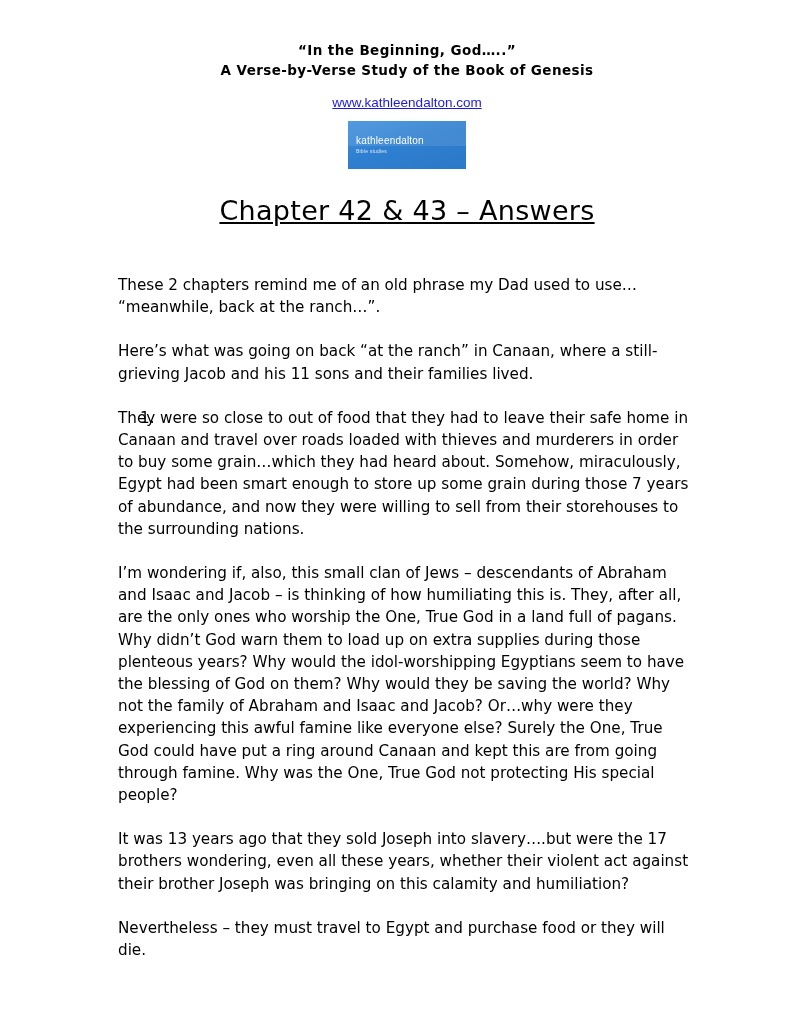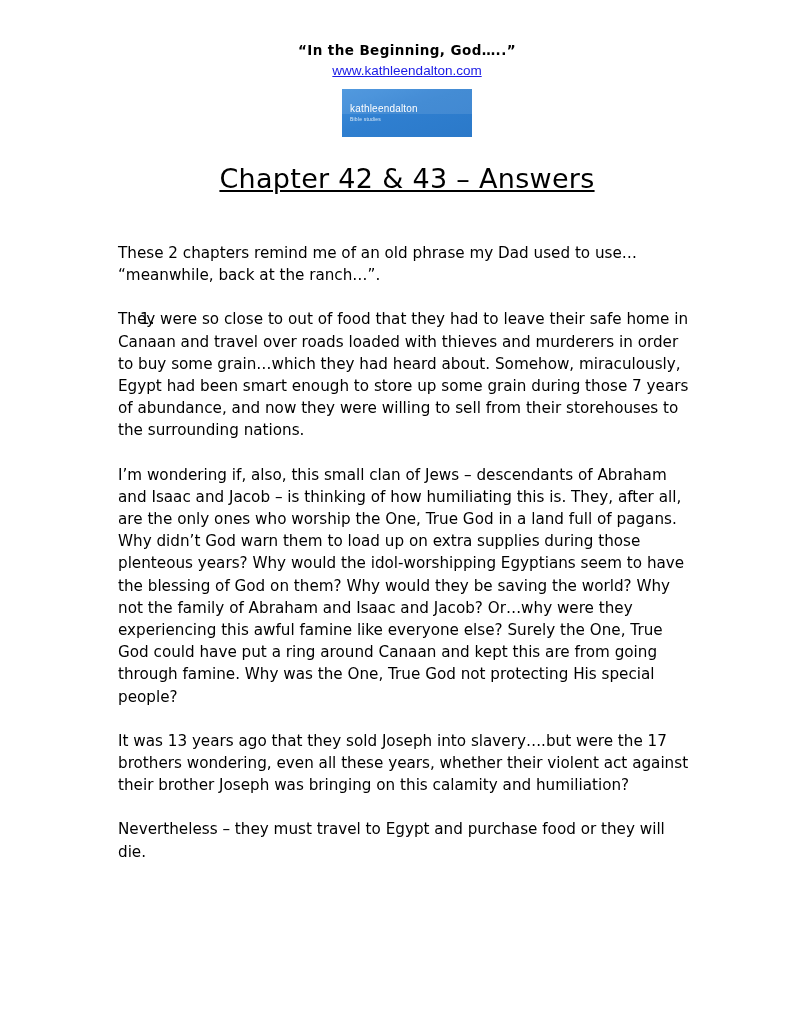--- a/index.html
+++ b/index.html
@@ -32,29 +32,29 @@
     line-height: 20px;
     color: #000;
   }
   .header-link {
     display: inline-block;
     font-family: "Liberation Sans", sans-serif;
     font-size: 13.5px;
     color: #1a1ae6;
     text-decoration: underline;
     line-height: 20px;
-    margin-top: 1px;
+    margin-top: 13px;
   }
   .logo-wrap {
     margin-top: 8px;
     display: flex;
     justify-content: center;
   }
   .logo {
-    width: 130px;
+    width: 118px;
     height: 48px;
     background: linear-gradient(160deg, #3f8fdc 0%, #2f7fd0 45%, #2b79c9 100%);
     position: relative;
     overflow: hidden;
   }
   .logo::after {
     content: "";
     position: absolute;
     left: 0; top: 0;
     width: 100%;
@@ -113,36 +113,38 @@
     top: 0;
   }
 </style>
 </head>
 <body>
 
 <div class="page">
 
   <div class="header-block">
     <div class="header-line">“In the Beginning, God…..”</div>
+    <div class="header-line">A Verse-by-Verse Study of the Book of Genesis</div>
     <a class="header-link" href="#">www.kathleendalton.com</a>
   </div>
 
   <div class="logo-wrap">
     <div class="logo">
       <span class="logo-name">kathleendalton</span>
       <span class="logo-tag">Bible studies</span>
     </div>
   </div>
 
   <div class="doc-title">Chapter 42 &amp; 43  – Answers</div>
 
   <div class="body-copy">
 
     <p class="para">These 2 chapters remind me of an old phrase my Dad used to use… “meanwhile, back at the ranch…”.</p>
 
+    <p class="para">Here’s what was going on back “at the ranch” in Canaan, where a still-grieving Jacob and his 11 sons and their families lived.</p>
 
     <ol class="q-list">
       <li class="q-item">
         <span class="q-num">1.</span>
       </li>
     </ol>
 
     <p class="para"> They were so close to out of food that they had to leave their safe home in Canaan and travel over roads loaded with thieves and murderers in order to buy some grain…which they had heard about.  Somehow, miraculously, Egypt had been smart enough to store up some grain during those 7 years of abundance, and now they were willing to sell from their storehouses to the surrounding nations.</p>
 
     <p class="para">I’m wondering if, also, this small clan of Jews – descendants of Abraham and Isaac and Jacob – is thinking of how humiliating this is.  They, after all, are the only ones who  worship the One, True God in a land full of pagans.  Why didn’t God warn them to load up on extra supplies during those plenteous years?  Why would the idol-worshipping Egyptians seem to have the blessing of God on them?  Why would they be saving the world?  Why not the family of Abraham and Isaac and Jacob?  Or…why were they experiencing this awful famine like everyone else?  Surely the One, True God could have put a ring around Canaan and kept this are from going through famine.  Why was the One, True God not protecting His special people?</p>

